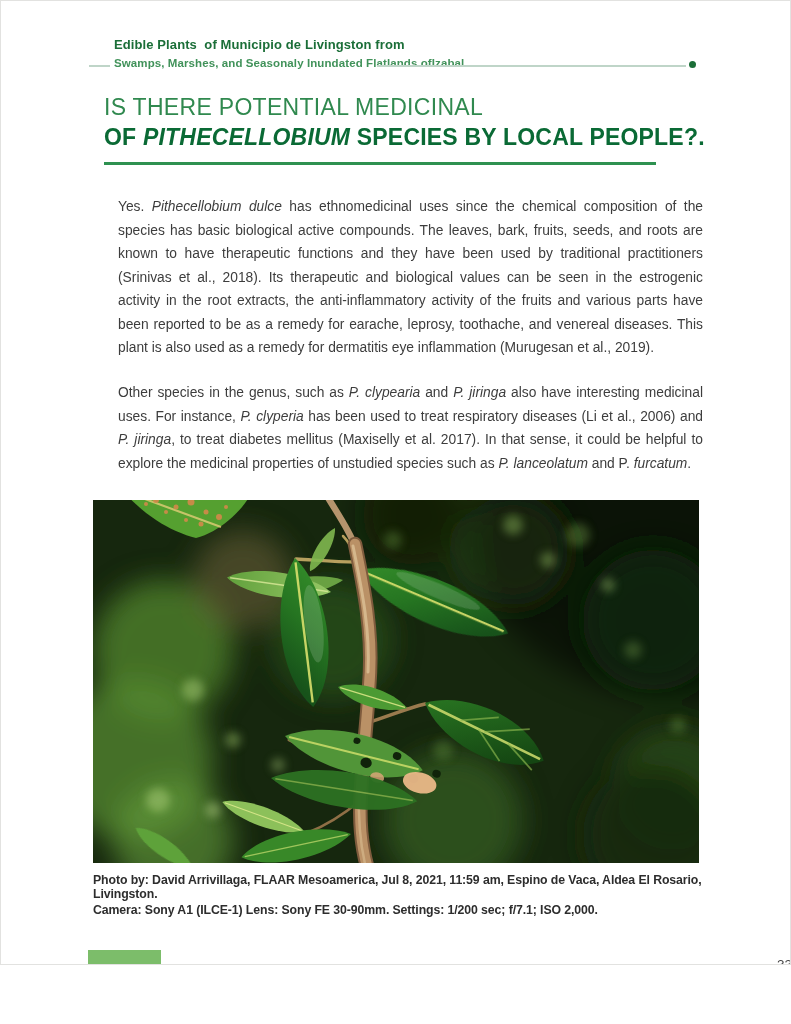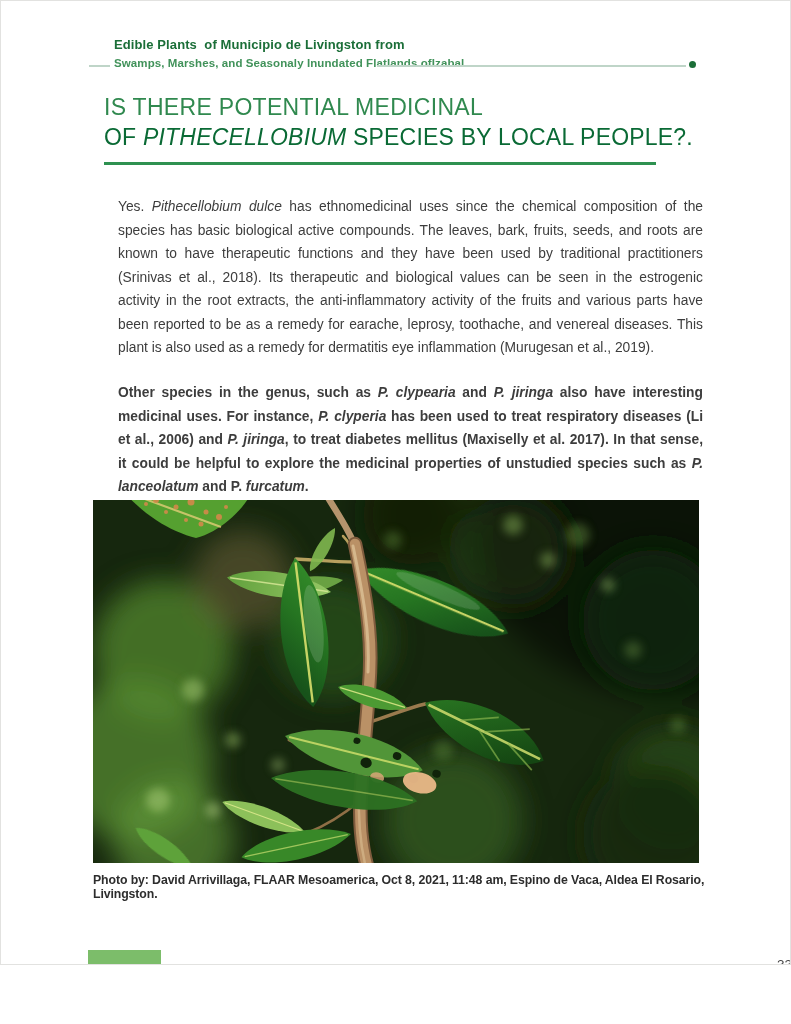--- a/index.html
+++ b/index.html
@@ -34,37 +34,37 @@
     width: 7px; height: 7px; border-radius: 50%; background: #1b6e38;
   }
 
   
   .title-1 {
     position: absolute; left: 103px; top: 93px;
     font-size: 23px; font-weight: 400; color: #30894f; letter-spacing: .3px; text-align: right;
   }
   .title-2 {
     position: absolute; left: 103px; top: 123px;
-    font-size: 23px; font-weight: 400; color: #0a6a35; letter-spacing: .2px;
+    font-size: 23px; font-weight: 700; color: #0a6a35; letter-spacing: .2px;
   }
   .title-2 i { font-style: italic; }
   .title-rule {
     position: absolute; left: 103px; top: 161px;
     width: 552px; height: 2.5px; background: #2e9150;
   }
 
   
   .para {
     position: absolute; left: 117px; width: 585px;
     font-size: 13.8px; line-height: 23.5px; color: #3d3d3d;
     text-align: justify;
   }
   .para i { font-style: italic; }
   .para-1 { top: 194px; }
-  .para-2 { top: 380px; font-weight: bold; }
+  .para-2 { top: 380px; }
 
   
   .photo {
     position: absolute; left: 92px; top: 499px;
     width: 606px; height: 363px; display: block;
   }
 
   .caption {
     position: absolute; left: 92px; width: 625px;
     font-size: 12.3px; font-weight: 700; color: #2d2d2d; letter-spacing: -.1px;
@@ -250,18 +250,19 @@
     </g>
     <g transform="translate(258,334) rotate(168) scale(1.12,0.9)">
       <use href="#leaf" fill="#388828"></use>
         <use href="#rib" stroke="#b9d468" stroke-width="1.5" opacity=".8"></use>
     </g>
     <g transform="translate(100,368) rotate(215) scale(0.7,0.55)">
       <use href="#leaf" fill="#5ea23a"></use>
     </g>
   </svg>
 
-  <div class="caption caption-1">Photo by: David Arrivillaga, FLAAR Mesoamerica, Oct 8, 2021, 11:48 am, Espino de Vaca, Aldea El Rosario, Livingston.</div>
+  <div class="caption caption-1">Photo by: David Arrivillaga, FLAAR Mesoamerica, Jul 8, 2021, 11:59 am, Espino de Vaca, Aldea El Rosario, Livingston.</div>
+  <div class="caption caption-2">Camera: Sony A1 (ILCE-1) Lens: Sony FE 30-90mm. Settings: 1/200 sec; f/7.1; ISO 2,000.</div>
 
   <div class="page-number">33</div>
   <div class="accent-square"></div>
 
 </div>
 
 </body></html>

